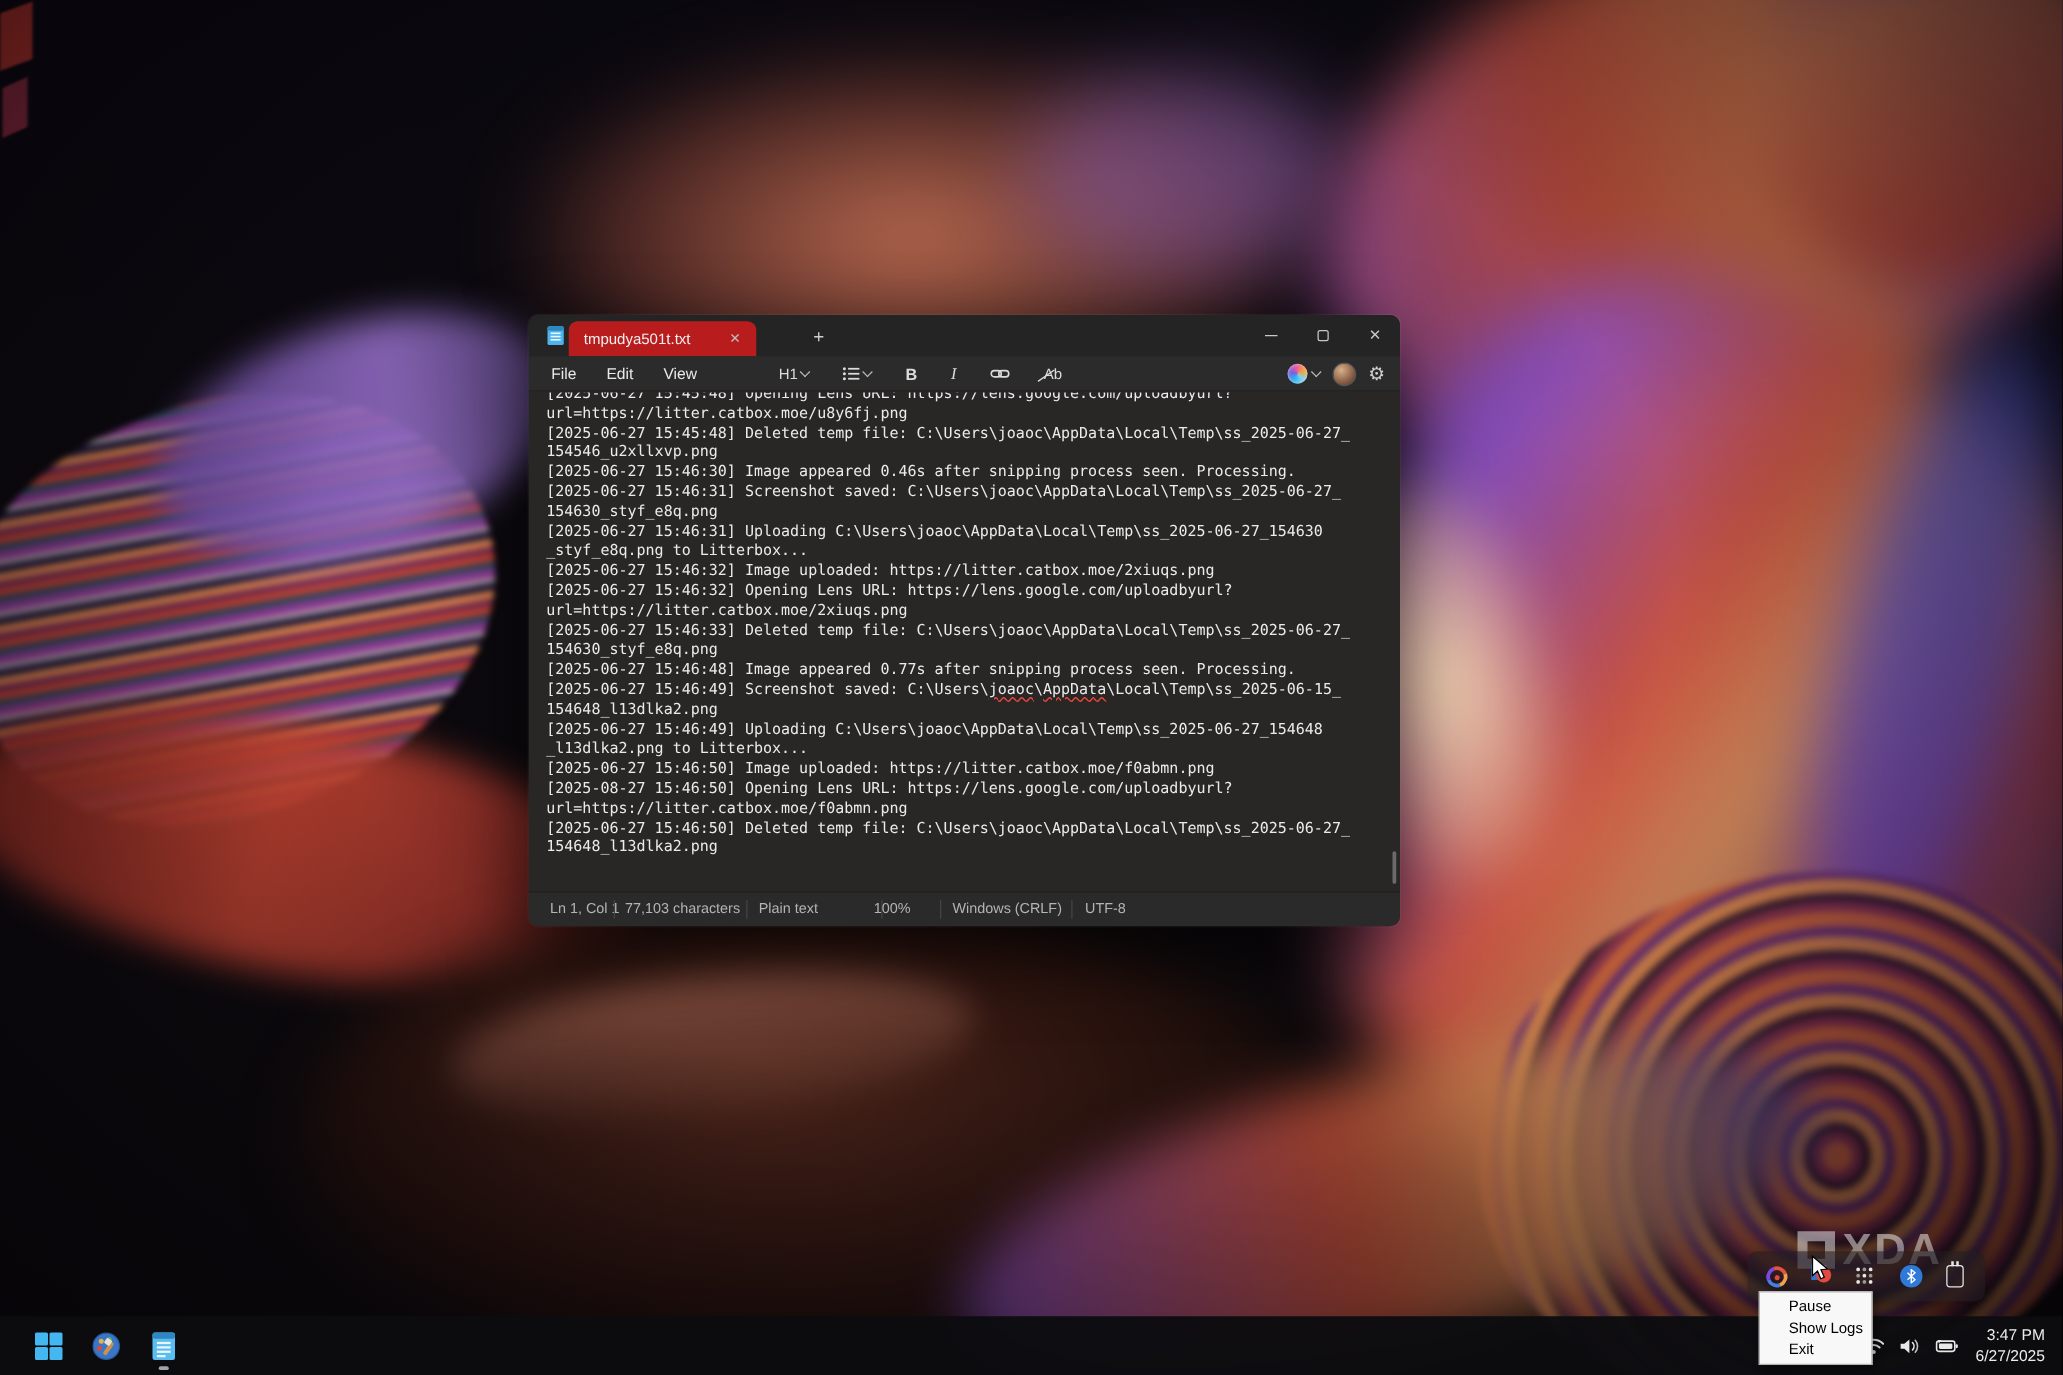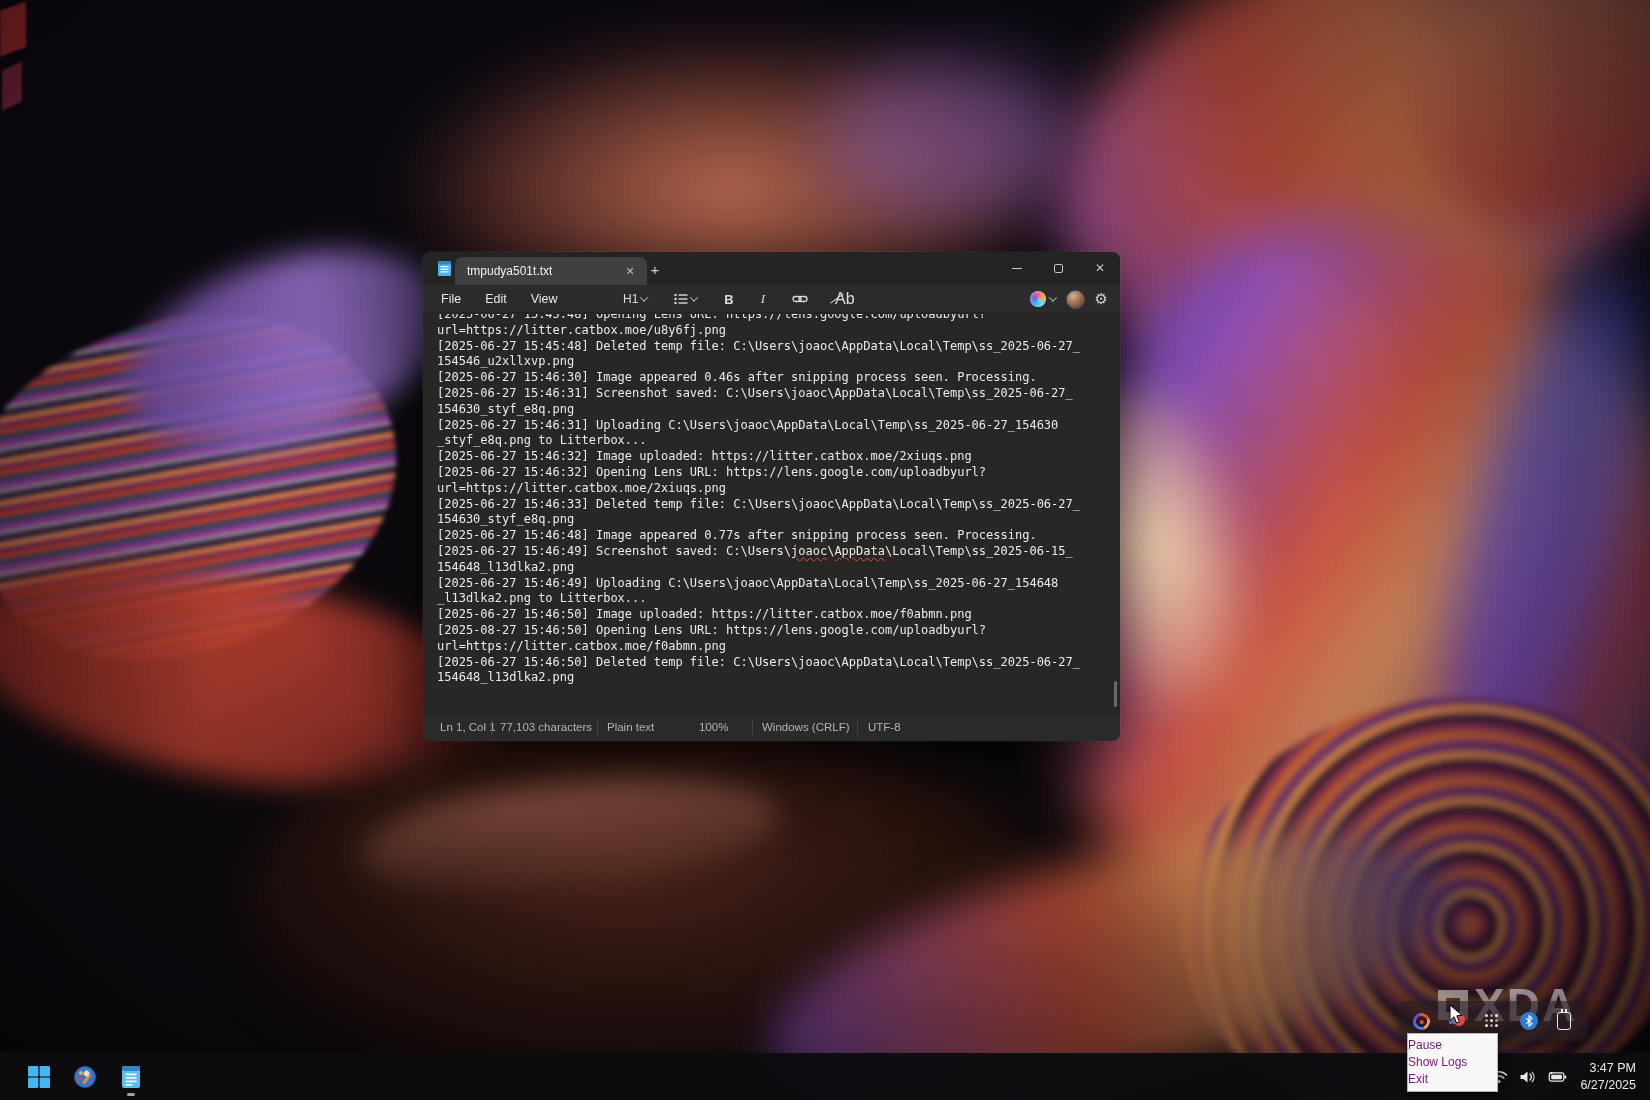--- a/index.html
+++ b/index.html
@@ -24,21 +24,21 @@
   .wpK { left:360px; top:780px; width:420px; height:110px; transform:rotate(-6deg); background:linear-gradient(#8a5344, rgba(120,70,55,.2)); border-radius:50%; filter:blur(14px); opacity:.85; }
   .wpM { left:760px; top:860px; width:700px; height:220px; transform:rotate(-14deg); background:linear-gradient(90deg,#6a3fa0,#c85038 45%,#e09a5a 70%,#4a3f90); border-radius:50%; filter:blur(22px); opacity:.85; }
   .sliver1 { left:0; top:6px; width:26px; height:46px; transform:skewY(-20deg); background:#b8332a; filter:blur(1px); }
   .sliver2 { left:2px; top:66px; width:20px; height:40px; transform:skewY(-24deg); background:#8f2a40; filter:blur(1px); }
   .wpO { inset:0; background:radial-gradient(ellipse at 48% 42%, transparent 45%, rgba(5,3,8,.5) 78%, rgba(3,2,5,.78) 100%); }
 
   
   .np { position:absolute; left:423px; top:252px; width:697px; height:489px; border-radius:8px; overflow:hidden; background:#292626; box-shadow:0 22px 60px rgba(0,0,0,.65), 0 0 0 1px rgba(255,255,255,.06); z-index:10; }
   .np-titlebar { position:relative; height:33px; background:#242424; }
   .np-appicon { position:absolute; left:13px; top:8px; width:17px; height:17px; }
-  .np-tab { position:absolute; left:32px; top:5px; width:192px; height:28px; background:#404040; border-radius:7px 7px 0 0; display:flex; align-items:center; }
+  .np-tab { position:absolute; left:32px; top:5px; width:150px; height:28px; background:#b91c1c; border-radius:7px 7px 0 0; display:flex; align-items:center; }
   .np-tab-title { margin-left:12px; font-size:12px; color:#f0f0f0; }
   .np-tab-close { position:absolute; right:9px; top:6px; width:16px; height:16px; color:#bdbdbd; font-size:11px; line-height:16px; text-align:center; border-radius:3px; }
   .np-newtab { position:absolute; left:222px; top:8px; width:20px; height:20px; color:#cfcfcf; font-size:15px; line-height:19px; text-align:center; border-radius:4px; }
   .cap-btn { position:absolute; top:4px; width:24px; height:24px; color:#c8c8c8; display:flex; align-items:center; justify-content:center; }
   .cap-min { left:582px; } .cap-max { left:623px; } .cap-close { left:665px; font-size:12px; }
   .cap-min i { display:block; width:10px; height:1px; background:#c8c8c8; }
   .cap-max i { display:block; width:9px; height:9px; border:1px solid #c8c8c8; border-radius:2px; }
 
   .np-toolbar { position:relative; height:28px; background:#2b2b2b; border-bottom:1px solid #232323; }
   .np-menus { position:absolute; left:6px; top:0; height:28px; display:flex; align-items:center; }
@@ -46,57 +46,57 @@
   .fmt { position:absolute; left:195px; top:0; height:28px; display:flex; align-items:center; gap:17px; color:#dcdcdc; }
   .fmt .grp { display:flex; align-items:center; gap:3px; padding:0 5px; }
   .fmt .lbl { font-size:12px; }
   .fmt .b { font-weight:700; font-size:13px; }
   .fmt .i { font-style:italic; font-family:"Liberation Serif", serif; font-size:13px; }
   .chev { width:6px; height:6px; border-right:1.4px solid #b8b8b8; border-bottom:1.4px solid #b8b8b8; transform:rotate(45deg) translate(-1px,-1px); }
   .tb-right { position:absolute; right:12px; top:0; height:28px; display:flex; align-items:center; gap:10px; }
   .copilot { width:16px; height:16px; border-radius:50%; background:conic-gradient(from 210deg, #2bb3f0, #7a5fe0, #e85da0, #f2a33c, #7fd0f0, #2bb3f0); box-shadow:inset 0 0 3px rgba(255,255,255,.6); }
   .avatar { width:19px; height:19px; border-radius:50%; background:radial-gradient(circle at 35% 30%, #d8b08a, #8a5f46 60%, #4a332a); border:1px solid #555; }
   .gear { color:#d0d0d0; font-size:15px; font-family:"DejaVu Sans", sans-serif; }
-  .ab-clear { position:relative; font-size:16px; }
+  .ab-clear { position:relative; font-size:12px; }
   .ab-clear::after { content:""; position:absolute; left:-1px; top:8px; width:16px; height:1.2px; background:#dcdcdc; transform:rotate(-35deg); }
 
   .np-editor { position:absolute; left:0; top:62px; width:697px; height:399px; background:#292626; overflow:hidden; cursor:text; }
   .ed-lines { margin:-7px 0 0 14px; }
   .ed-line { white-space:pre; font-family:"DejaVu Sans Mono","Liberation Mono",monospace; font-size:12px; line-height:15.8px; height:15.8px; color:#ebebeb; }
   .sq { text-decoration:underline; text-decoration-style:wavy; text-decoration-color:#e8453c; text-decoration-thickness:1px; text-underline-offset:2px; }
   .scroll-thumb { position:absolute; right:3px; top:367px; width:3px; height:26px; background:#6a6a6a; border-radius:2px; }
 
   .np-status { position:absolute; left:0; bottom:0; width:697px; height:28px; background:#2a2a2a; border-top:1px solid #1f1f1f; font-size:11.5px; color:#b4b4b4; }
   .st { position:absolute; top:7px; }
   .st-div { position:absolute; top:6px; width:1px; height:15px; background:#444; }
 
   
   .watermark { position:absolute; left:1438px; top:982px; z-index:25; display:flex; align-items:center; gap:6px; opacity:.5; }
   .wm-square { width:30px; height:30px; border:8px solid #f4f4f6; }
-  .wm-text { font-size:46px; font-weight:800; letter-spacing:2px; color:#f4f4f6; line-height:1; }
+  .wm-text { font-size:35px; font-weight:800; letter-spacing:2px; color:#f4f4f6; line-height:1; }
 
   
   .flyout { position:absolute; left:1398px; top:1001px; width:190px; height:40px; border-radius:8px; background:rgba(32,27,33,.62); box-shadow:0 4px 14px rgba(0,0,0,.4); z-index:30; display:flex; align-items:center; justify-content:space-around; padding:0 6px; }
   .fly-ic { width:22px; height:22px; display:flex; align-items:center; justify-content:center; }
   .snip-ic { width:17px; height:17px; border-radius:50%; border:3px solid transparent; border-top-color:#e5533f; border-right-color:#f0a04a; border-bottom-color:#4a7de0; border-left-color:#7a4ae0; transform:rotate(25deg); position:relative; }
   .snip-ic::after { content:""; position:absolute; left:4px; top:4px; width:4px; height:4px; border-radius:50%; background:#e04a3f; }
   .pin-ic { position:relative; width:18px; height:20px; }
   .pin-ic .sq2 { position:absolute; left:1px; top:1px; width:12px; height:12px; background:#3a7ad8; opacity:.9; }
   .pin-ic .drop { position:absolute; left:5px; top:3px; width:12px; height:12px; background:#e04a3f; border-radius:50% 50% 50% 0; transform:rotate(135deg); }
   .dots-ic { display:grid; grid-template-columns:repeat(3,5px); grid-auto-rows:5px; }
   .dots-ic i { width:3px; height:3px; border-radius:50%; background:#e8e8e8; }
   .dots-ic i:nth-child(2n) { background:#9a9a9a; }
   .bt-ic { width:18px; height:18px; border-radius:50%; background:#2f7ad8; display:flex; align-items:center; justify-content:center; }
   .plug-ic { width:14px; height:18px; border:1.5px solid #e8e8e8; border-radius:3px; position:relative; }
   .plug-ic::before { content:""; position:absolute; left:3px; top:-4px; width:2px; height:4px; background:#e8e8e8; }
   .plug-ic::after { content:""; position:absolute; right:3px; top:-4px; width:2px; height:4px; background:#e8e8e8; }
 
   
   .ctx { position:absolute; left:1407px; top:1033px; width:91px; height:59px; background:#f8f8f8; border:1px solid #b5b5b5; box-shadow:3px 4px 8px rgba(0,0,0,.45); z-index:50; padding-top:3px; }
-  .ctx-item { height:17px; line-height:17px; font-size:12px; color:#701a75; }
+  .ctx-item { height:17px; line-height:17px; padding-left:23px; font-size:12px; color:#000000; }
 
   
   .cursor { position:absolute; left:1449px; top:1004px; z-index:60; }
 
   
   .taskbar { position:absolute; left:0; bottom:0; width:1650px; height:47px; background:rgba(12,12,15,.97); z-index:40; display:flex; align-items:center;padding-left:11px; }
   .tb-left { display:flex; align-items:center; gap:6px; padding-left:8px; }
   .tb-btn { width:40px; height:40px; display:flex; align-items:center; justify-content:center; border-radius:5px; position:relative; }
   .run-dash { position:absolute; bottom:1px; left:16px; width:8px; height:3px; border-radius:2px; background:#9fa4aa; }
   .tb-tray { position:absolute; right:0; bottom:0; height:47px; display:flex; align-items:center; gap:9px; padding-right:14px; }

